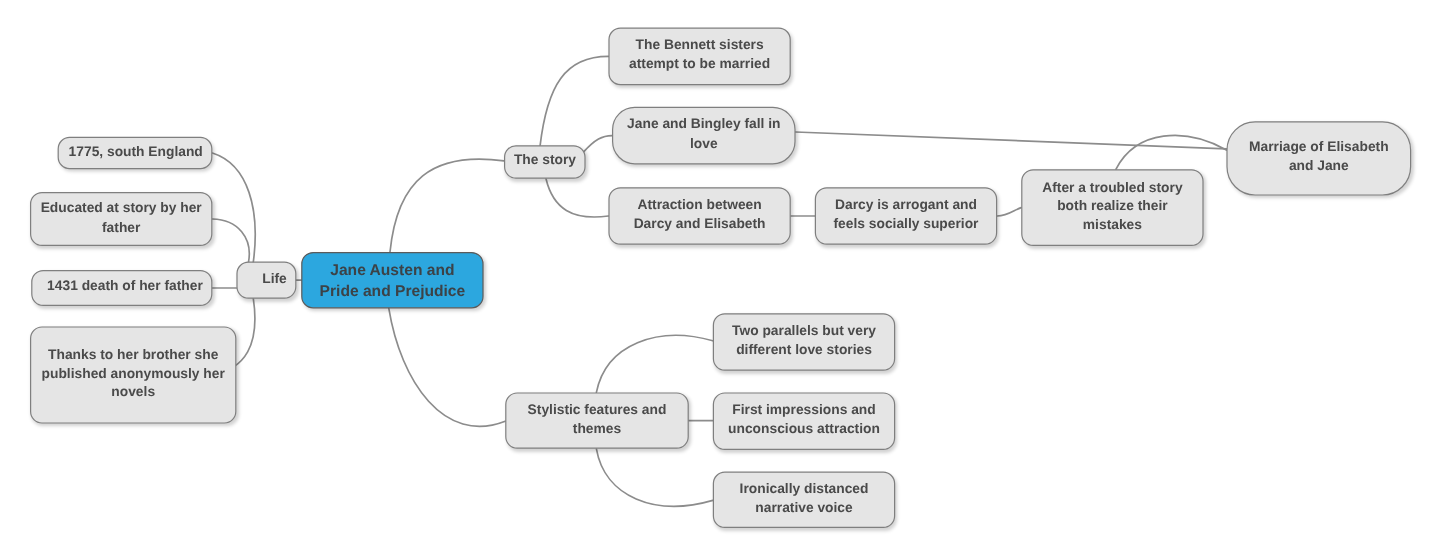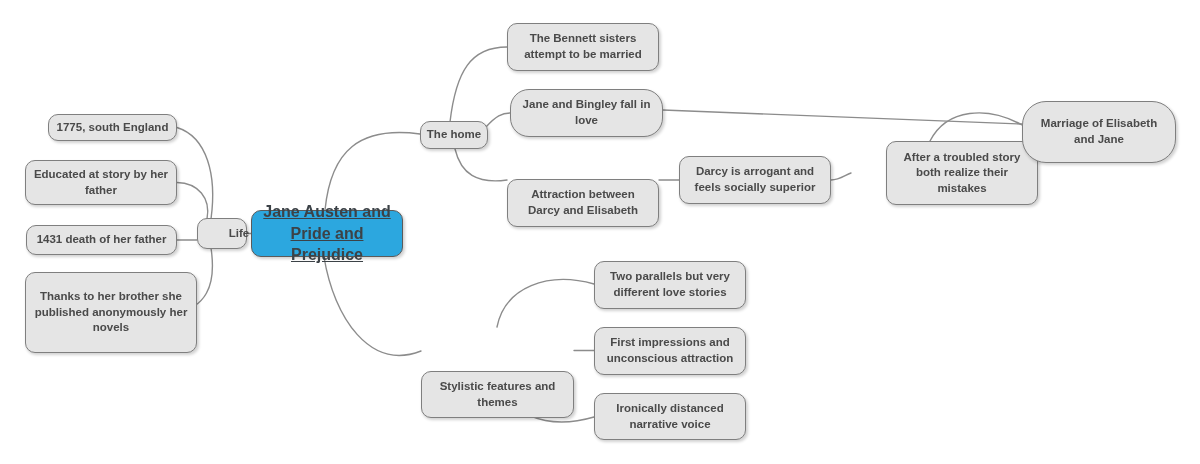--- a/index.html
+++ b/index.html
@@ -25,39 +25,38 @@
     fill: none;
     stroke: var(--edge-color, #8c8c8c);
     stroke-width: 1.4;
     stroke-linecap: round;
   }
   .node {
     position: absolute;
     box-sizing: border-box;
     display: flex;
     align-items: center;
-    justify-content: center;
+    justify-content: flex-end;
     text-align: center;
     background: var(--node-fill, #e5e5e5);
     border: 1.5px solid var(--node-border, #7f7f7f);
     border-radius: 10px;
     box-shadow: 1.5px 2px 3px rgba(0,0,0,0.18);
     color: var(--text-color, #4a4a4a);
     font-size: 11.5px;
     font-weight: 700;
     line-height: 1.35;
     padding: 4px 7px;
     cursor: default;
   }
   .node.root {
     background: var(--root-fill, #2ca7df);
     border-color: var(--root-border, #5b5b5b);
     color: var(--root-text-color, #3c4247);
-    font-size: 16px;
-    text-decoration: underline;
+    font-size: 13px;
   }
   .node.nowrap { white-space: nowrap; }
 </style>
 </head>
 <body>
 
 <div class="canvas">
 
   <svg class="edges" viewBox="0 0 1200 464" xmlns="http://www.w3.org/2000/svg">
     <path d="M 230 233.5 L 251 233.5"></path>
@@ -97,48 +96,48 @@
 
   <div class="node nowrap" style="left:26px; top:225px; width:151px; height:30px;">
     <span>1431 death of her father</span>
   </div>
 
   <div class="node" style="left:25px; top:272px; width:172px; height:81px;">
     <span>Thanks to her brother she published anonymously her novels</span>
   </div>
 
   <div class="node nowrap" style="left:420px; top:121px; width:68px; height:28px;">
-    <span>The home</span>
+    <span>The story</span>
   </div>
 
   <div class="node" style="left:507px; top:23px; width:152px; height:48px;">
     <span>The Bennett sisters attempt to be married</span>
   </div>
 
   <div class="node" style="left:510px; top:89px; width:153px; height:48px;border-radius:19px;">
     <span>Jane and Bingley fall in love</span>
   </div>
 
-  <div class="node" style="left:507px; top:156px; width:152px; height:48px;margin-top:23px;">
+  <div class="node" style="left:507px; top:156px; width:152px; height:48px;">
     <span>Attraction between Darcy and Elisabeth</span>
   </div>
 
   <div class="node" style="left:679px; top:156px; width:152px; height:48px;">
     <span>Darcy is arrogant and feels socially superior</span>
   </div>
 
-  <div class="node" style="left:851px; top:141px; width:152px; height:64px;margin-left:35px;">
+  <div class="node" style="left:851px; top:141px; width:152px; height:64px;">
     <span>After a troubled story both realize their mistakes</span>
   </div>
 
   <div class="node" style="left:1022px; top:101px; width:154px; height:62px;border-radius:24px;">
     <span>Marriage of Elisabeth and Jane</span>
   </div>
 
-  <div class="node" style="left:421px; top:327px; width:153px; height:47px;margin-top:44px;">
+  <div class="node" style="left:421px; top:327px; width:153px; height:47px;">
     <span>Stylistic features and themes</span>
   </div>
 
   <div class="node" style="left:594px; top:261px; width:152px; height:48px;">
     <span>Two parallels but very different love stories</span>
   </div>
 
   <div class="node" style="left:594px; top:393px; width:152px; height:47px;">
     <span>Ironically distanced narrative voice</span>
   </div>

